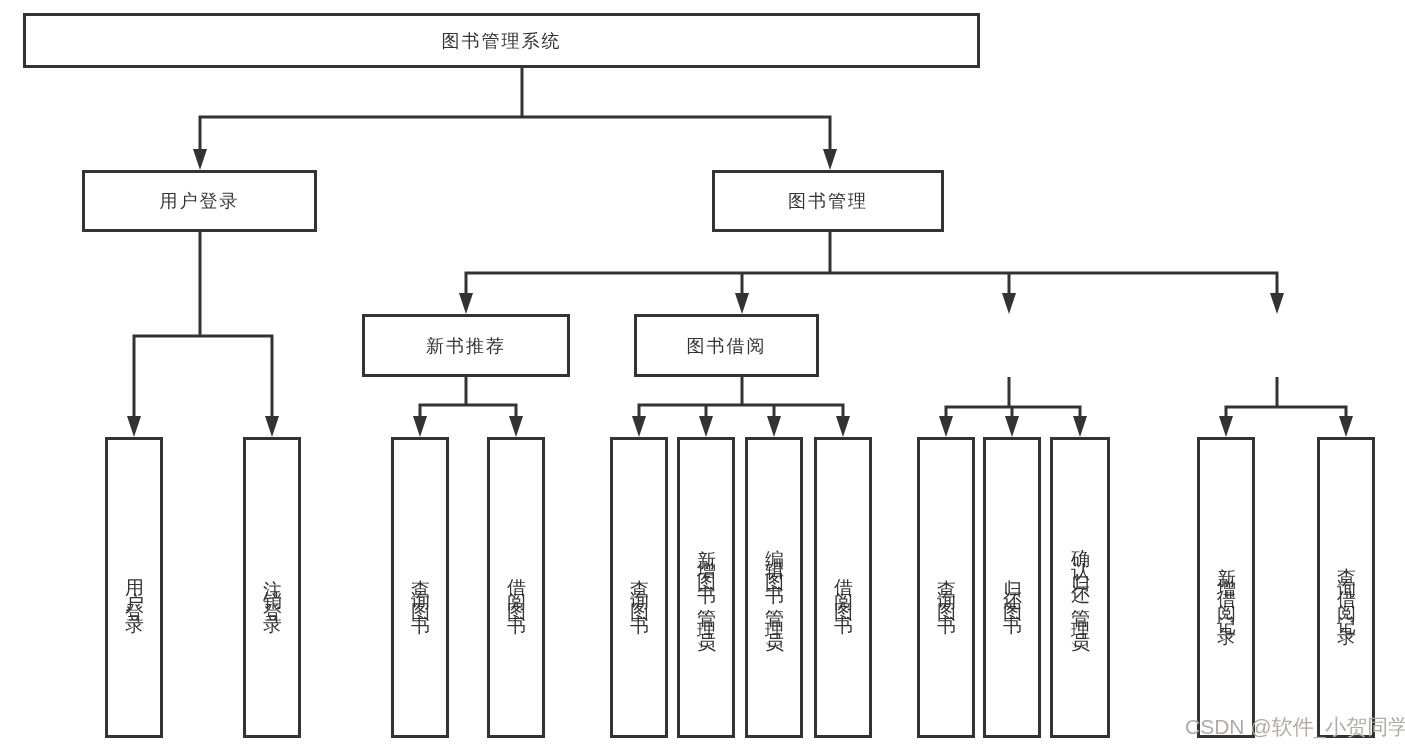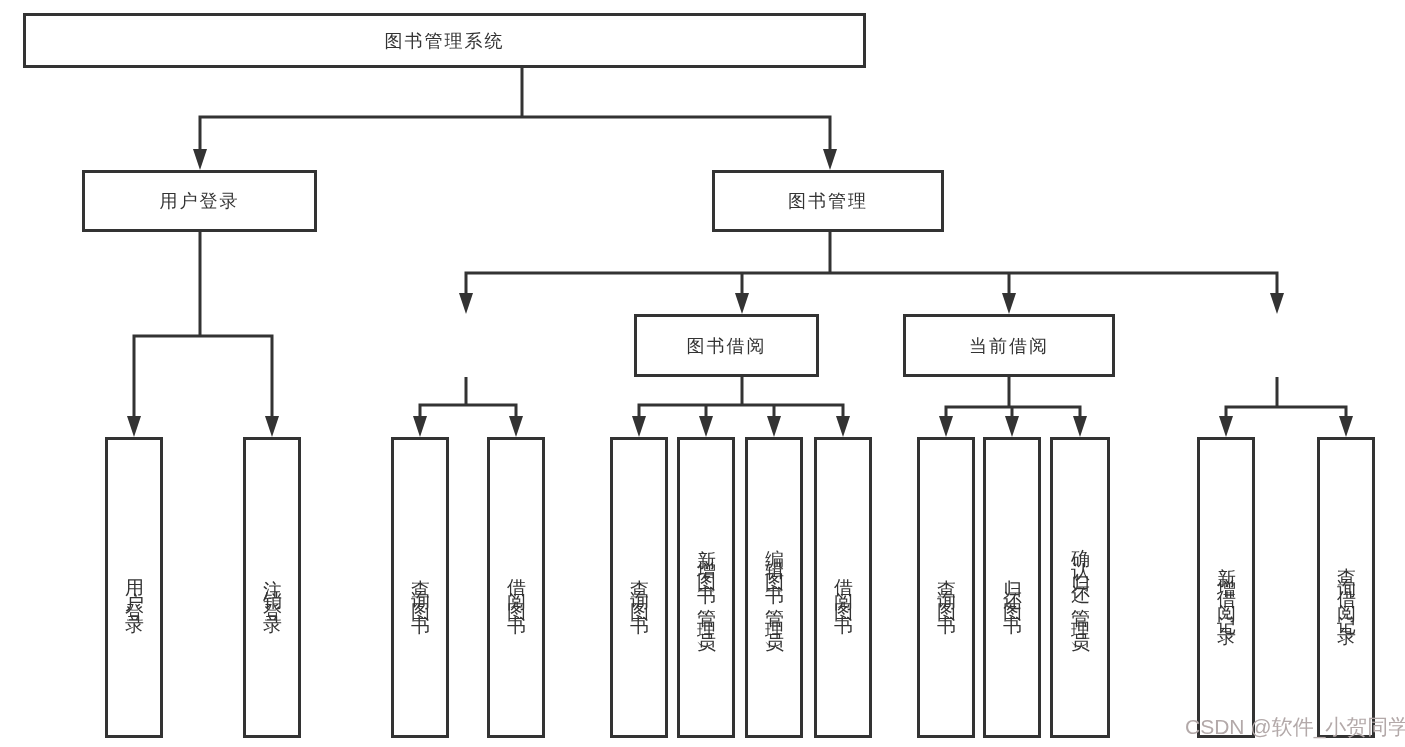--- a/index.html
+++ b/index.html
@@ -107,36 +107,36 @@
     <polygon class="ctri" points="939,416 953,416 946,437"></polygon>
     <polygon class="ctri" points="1005,416 1019,416 1012,437"></polygon>
     <polygon class="ctri" points="1073,416 1087,416 1080,437"></polygon>
 
     <path class="cline" d="M1277,377 L1277,407"></path>
     <path class="cline" d="M1226,418 L1226,407 L1346,407 L1346,418"></path>
     <polygon class="ctri" points="1219,416 1233,416 1226,437"></polygon>
     <polygon class="ctri" points="1339,416 1353,416 1346,437"></polygon>
   </svg>
 
-  <div class="node" style="left:23px;top:13px;width:843px;height:55px">
+  <div class="node" style="left:23px;top:13px;width:957px;height:55px">
     <span class="hlabel">图书管理系统</span>
   </div>
 
   <div class="node" style="left:82px;top:170px;width:235px;height:62px">
     <span class="hlabel">用户登录</span>
   </div>
   <div class="node" style="left:712px;top:170px;width:232px;height:62px">
     <span class="hlabel">图书管理</span>
   </div>
 
+  <div class="node" style="left:362px;top:314px;width:208px;height:63px">
+    <span class="hlabel">新书推荐</span>
+  </div>
   <div class="node" style="left:634px;top:314px;width:185px;height:63px">
     <span class="hlabel">图书借阅</span>
-  </div>
-  <div class="node" style="left:903px;top:314px;width:212px;height:63px">
-    <span class="hlabel">当前借阅</span>
   </div>
 
   <div class="vnode" style="left:105px">
     <span class="vtext">用户登录</span>
   </div>
   <div class="vnode" style="left:243px">
     <span class="vtext">注销登录</span>
   </div>
 
   <div class="vnode" style="left:391px">

